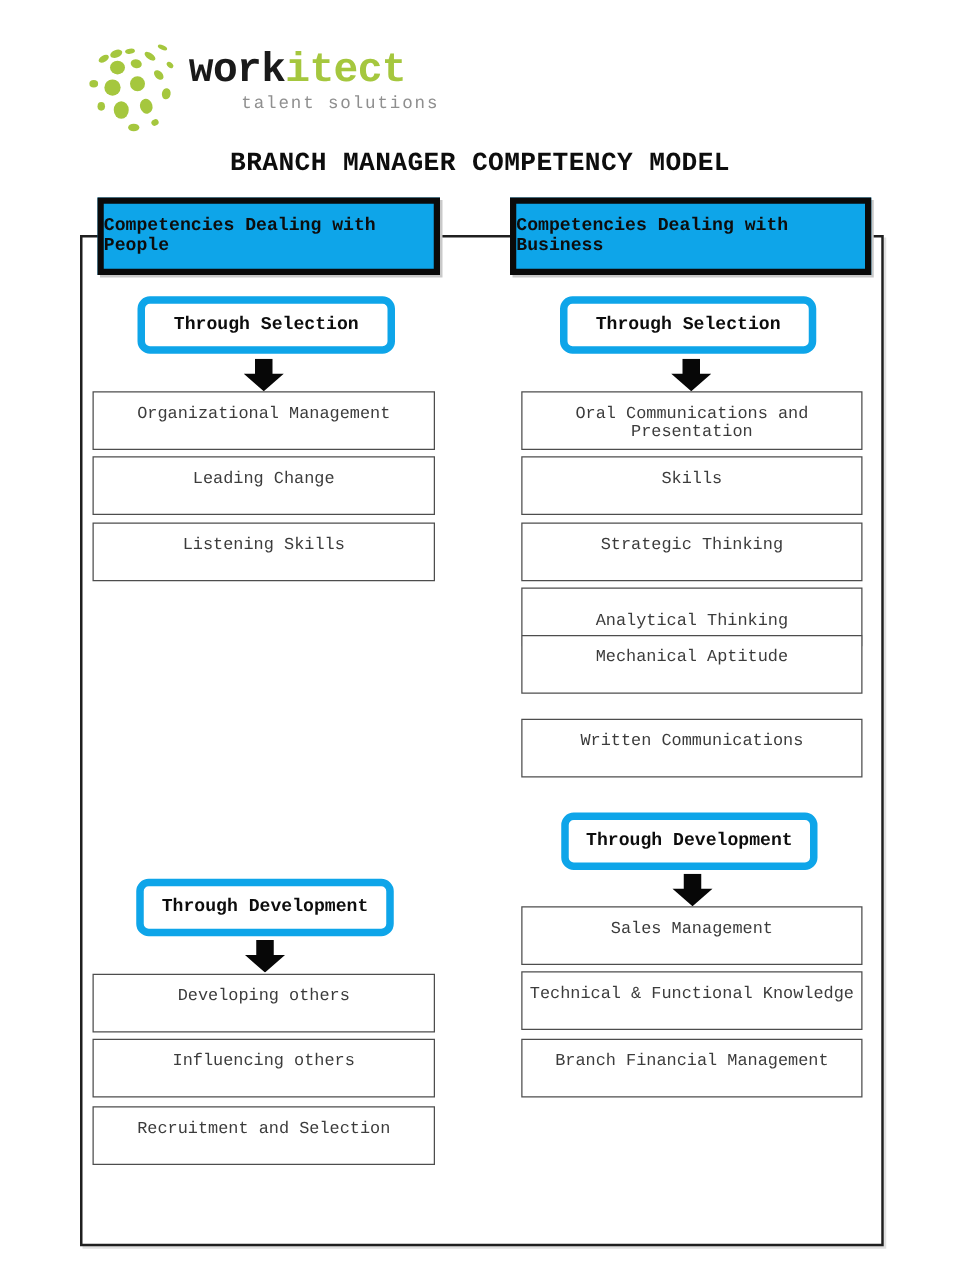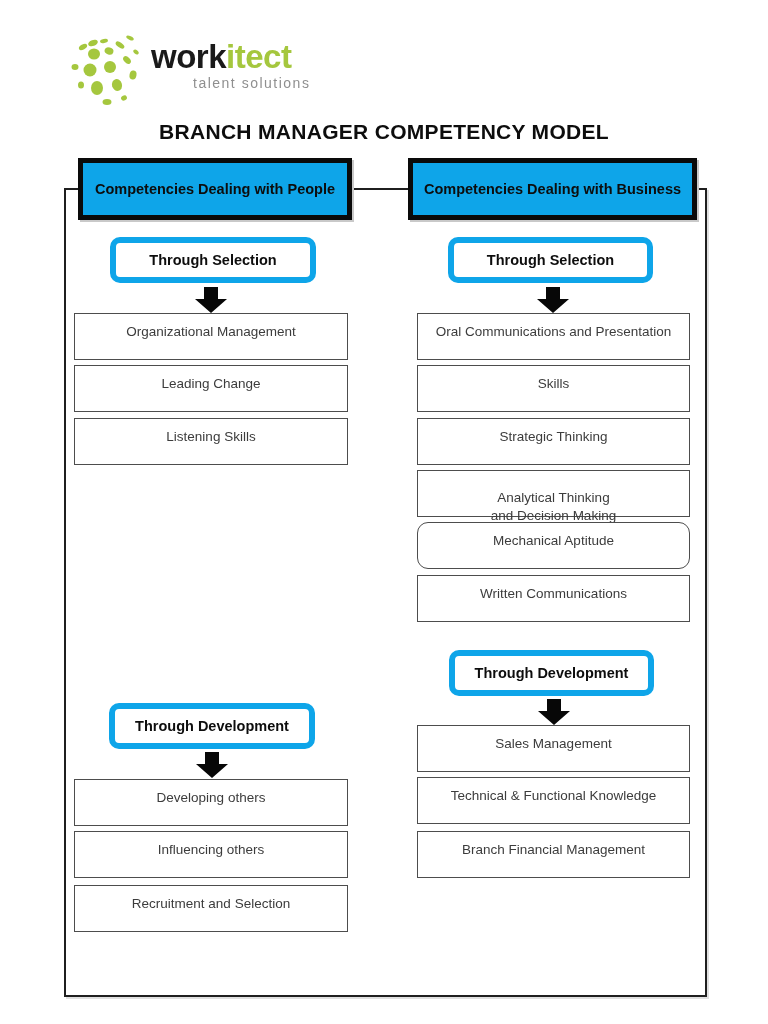--- a/index.html
+++ b/index.html
@@ -2,21 +2,21 @@
 <html style="--brand-green: #a5c73e;"><head>
 <meta charset="utf-8">
 <style>
   :root { --brand-green:#a5c73e; }
   * { margin:0; padding:0; box-sizing:border-box; }
   html,body { background:#ffffff; }
   .page {
     position:relative;
     width:768px; height:1024px;
     background:#ffffff;
-    font-family:Liberation Sans, sans-serif;
+    font-family:Liberation Mono, monospace;
     overflow:hidden;
   }
 
   
   .logo { position:absolute; left:65px; top:30px; display:flex; align-items:flex-start; }
   .logo-mark { width:80px; height:80px; }
   .logo-mark ellipse { fill:var(--brand-green); }
   .logo-text { margin-left:6px; margin-top:10px; }
   .brand { font-size:33px; line-height:1; letter-spacing:-0.5px; }
   .brand-work { color:#1a1a1a; font-weight:bold; }
@@ -77,21 +77,21 @@
   }
   .item.colL { left:74px;  width:274px; }
   .item.colR { left:417px; width:273px; }
   .item.two-line { padding-top:18px; line-height:1.3; white-space:pre-line; }
 
   
   .l-sel-0 { top:313px; } .l-sel-1 { top:365px; } .l-sel-2 { top:418px; }
   .l-dev-0 { top:779px; } .l-dev-1 { top:831px; } .l-dev-2 { top:885px; }
   
   .r-sel-0 { top:313px; } .r-sel-1 { top:365px; } .r-sel-2 { top:418px; }
-  .r-sel-3 { top:470px; } .r-sel-4 { top:522px;border-radius:11px; } .r-sel-5 { top:575px; }
+  .r-sel-3 { top:470px; } .r-sel-4 { top:508px; } .r-sel-5 { top:575px; }
   .r-dev-0 { top:725px; } .r-dev-1 { top:777px; } .r-dev-2 { top:831px; }
 </style>
 </head>
 <body>
 
 <div class="page">
 
   <header class="logo">
     <svg class="logo-mark" viewBox="0 0 76 80" xmlns="http://www.w3.org/2000/svg">
       <ellipse cx="16" cy="17" rx="4.5" ry="2.5" transform="rotate(-30 16 17)"></ellipse>

